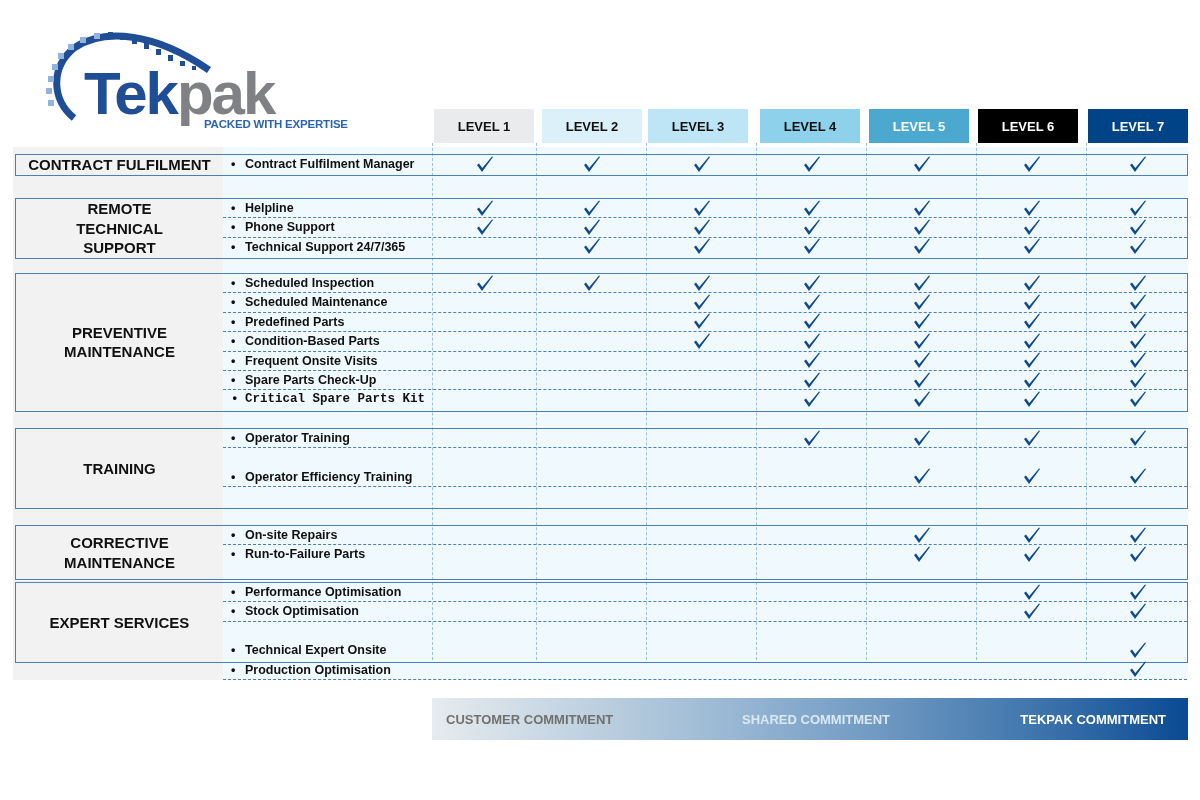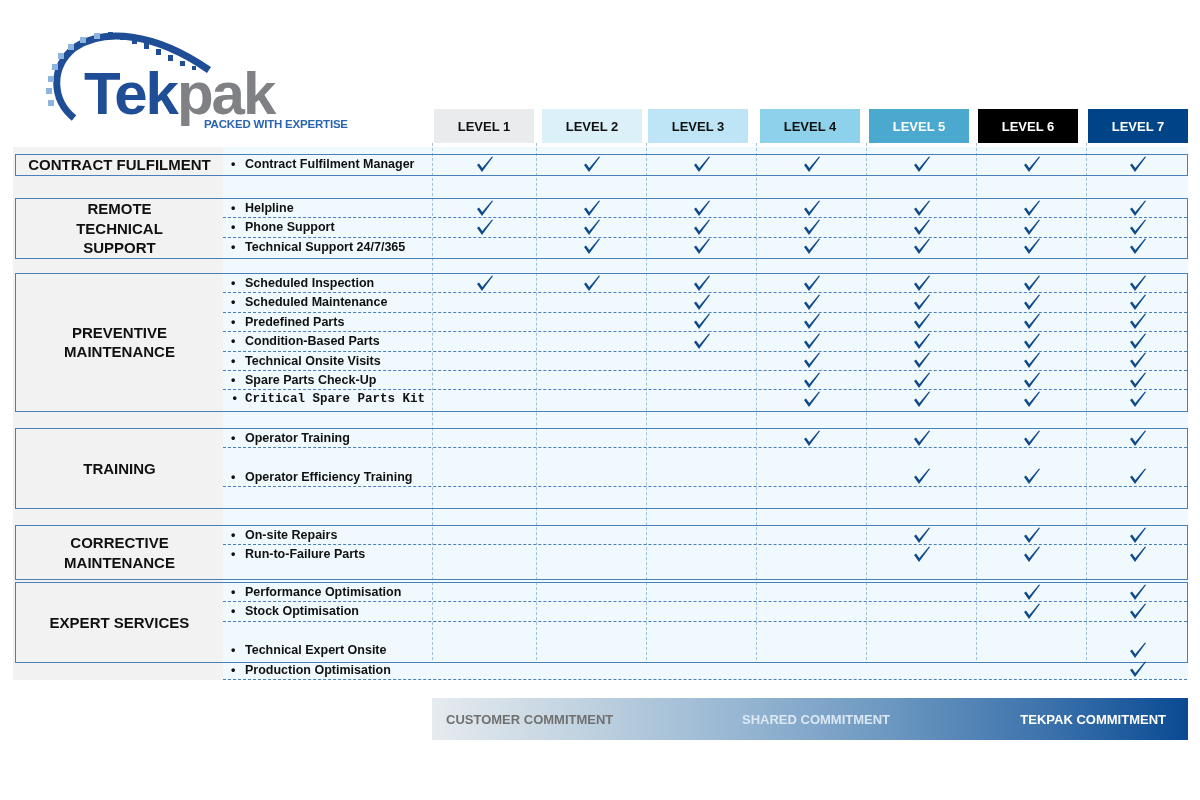--- a/index.html
+++ b/index.html
@@ -368,21 +368,21 @@
             <path d="M2 9 L7 16 L18 1 L17 0.5 L7.3 12 L4 7.5 Z" fill="#0f4a8a"></path>
           </svg>
         </div>
         <div class="check" style="left: 903px;">
           <svg viewBox="0 0 20 18">
             <path d="M2 9 L7 16 L18 1 L17 0.5 L7.3 12 L4 7.5 Z" fill="#0f4a8a"></path>
           </svg>
         </div>
       </div>
       <div class="row sep" style="top: 77.6px;">
-        <div class="row-label">Technical Onsite Visits</div>
+        <div class="row-label">Frequent Onsite Visits</div>
         <div class="check" style="left: 577px;">
           <svg viewBox="0 0 20 18">
             <path d="M2 9 L7 16 L18 1 L17 0.5 L7.3 12 L4 7.5 Z" fill="#0f4a8a"></path>
           </svg>
         </div>
         <div class="check" style="left: 687px;">
           <svg viewBox="0 0 20 18">
             <path d="M2 9 L7 16 L18 1 L17 0.5 L7.3 12 L4 7.5 Z" fill="#0f4a8a"></path>
           </svg>
         </div>

